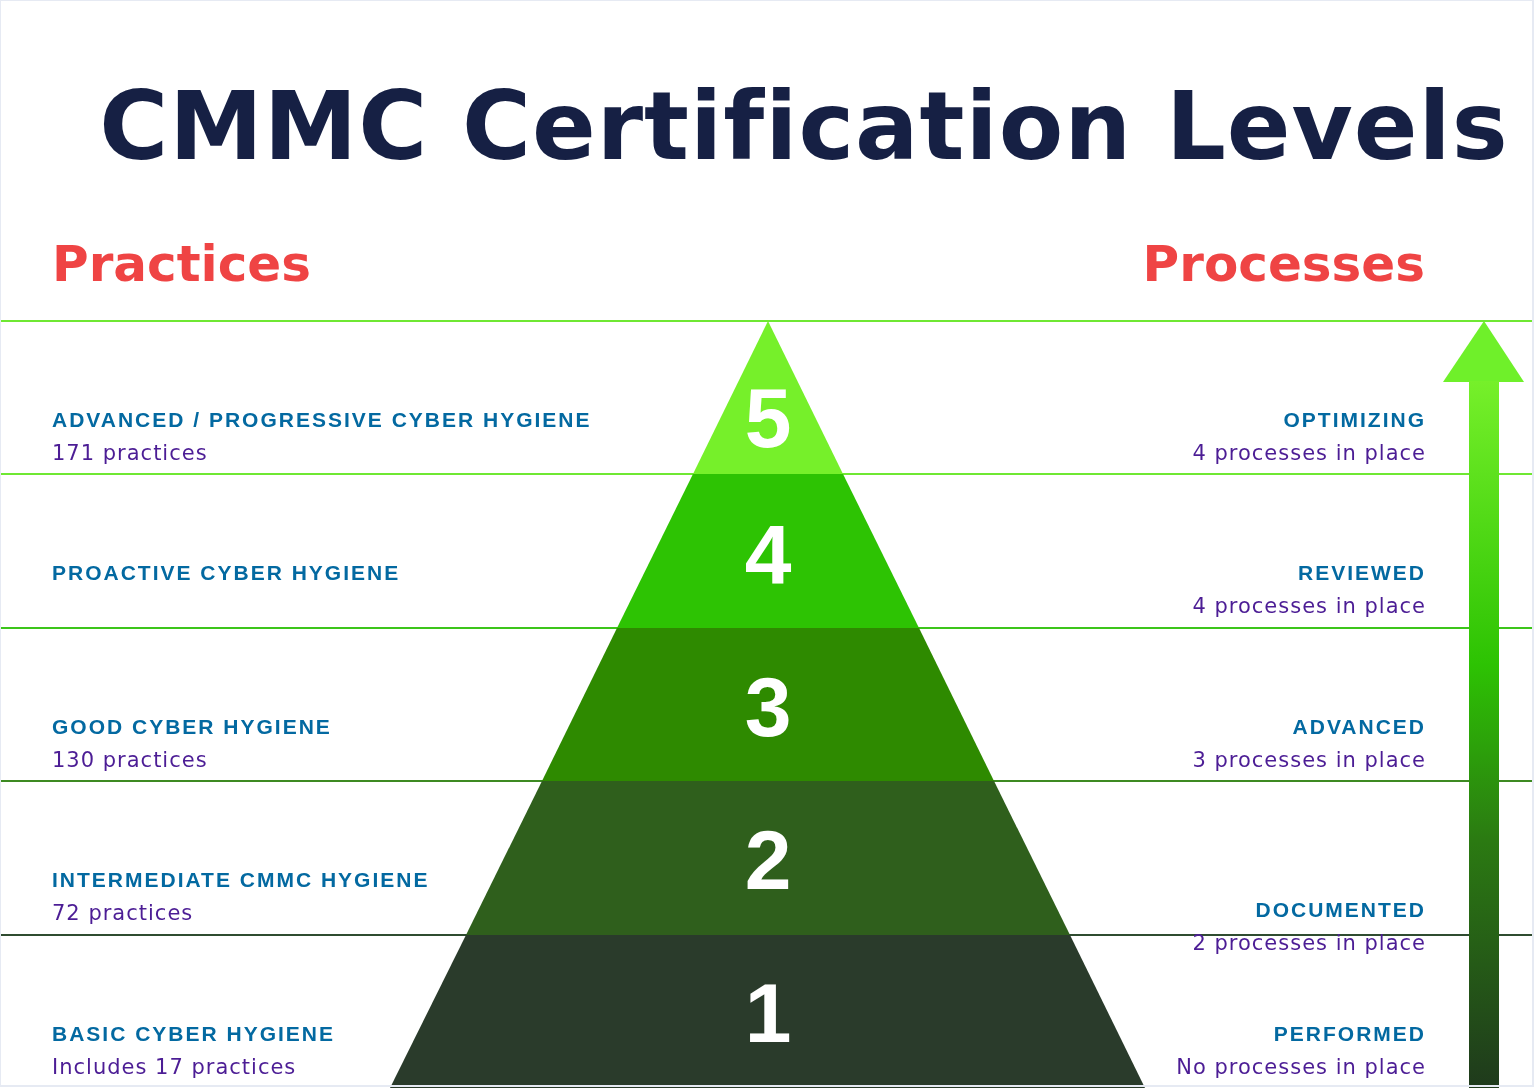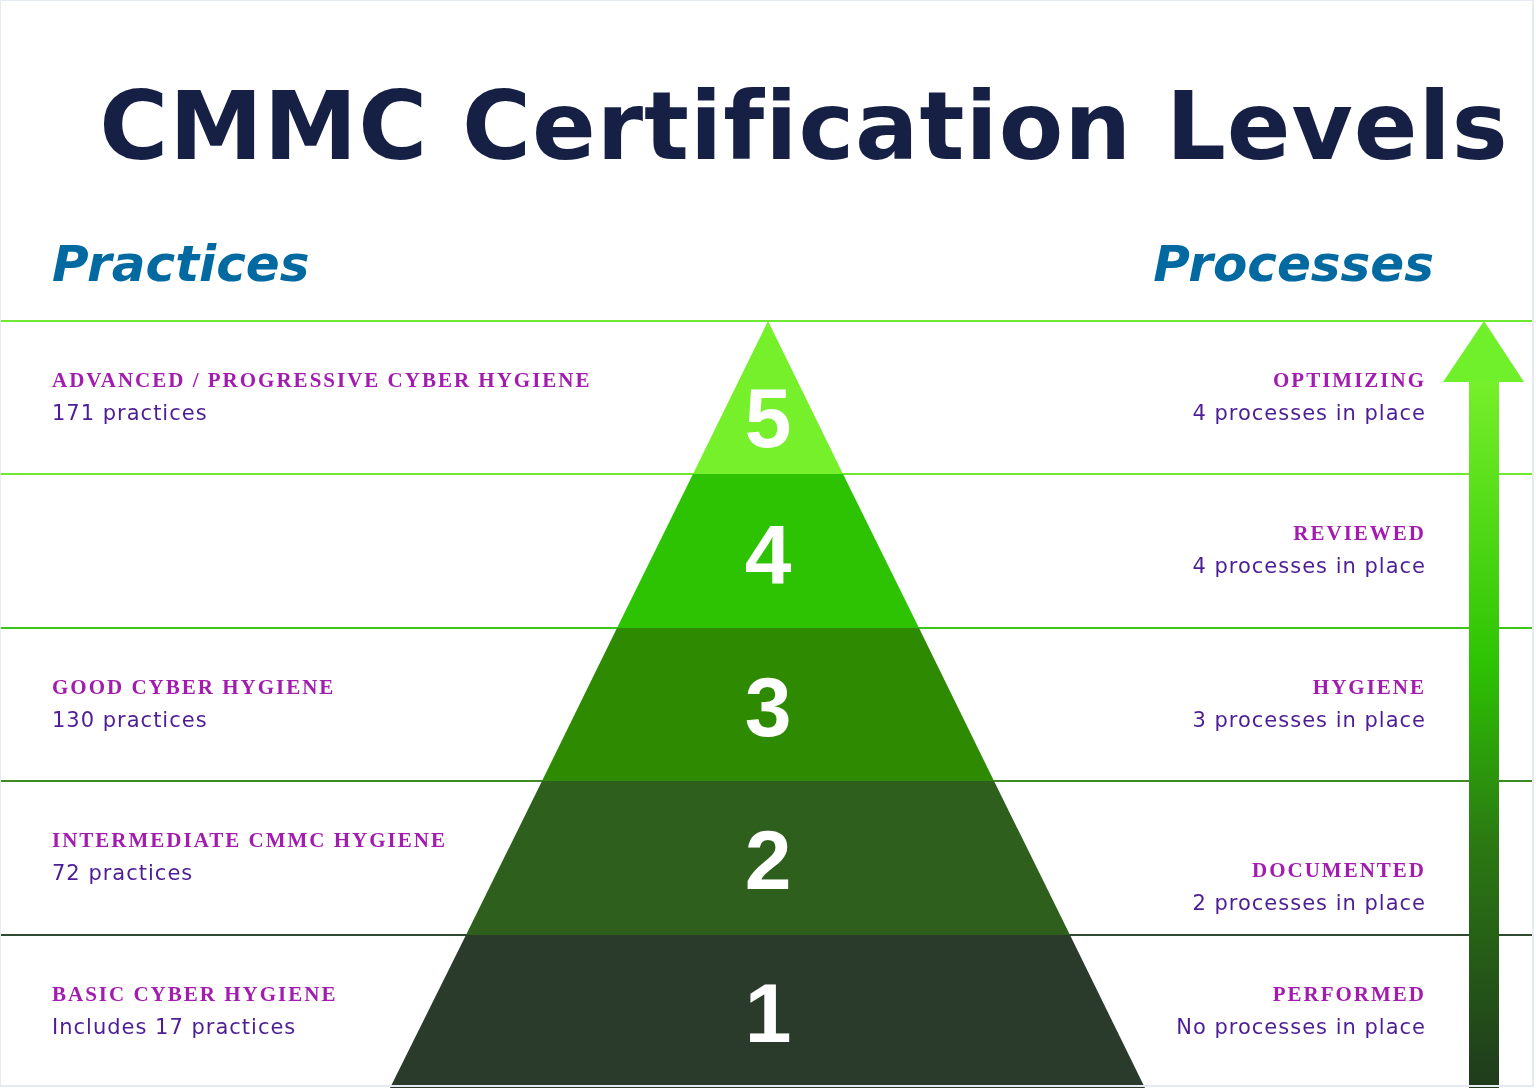--- a/index.html
+++ b/index.html
@@ -1,28 +1,28 @@
 <!DOCTYPE html>
 <html><head>
 <meta charset="utf-8">
 <style>
   html, body { margin:0; padding:0; }
   body { width:1536px; height:1089px; background:#ffffff; position:relative; overflow:hidden;
          font-family:"Liberation Sans", sans-serif; color:#162044; }
   .frame { position:absolute; left:0; top:0; width:1534px; height:1087px; border:1px solid #e6eaf3; border-bottom-width:2px; border-right-width:2px; box-sizing:border-box; pointer-events:none; z-index:20; }
   .title { position:absolute; left:0; width:1536px; top:72px; text-align:center; font-weight:bold;
            font-size:94px; line-height:110px; letter-spacing:1px; color:#162044; font-family:"DejaVu Sans", sans-serif;padding-left:36px; }
-  .col-head { position:absolute; top:234px; font-size:50px; font-weight:bold; line-height:60px; color:#0369a1; font-family:"DejaVu Sans", sans-serif;font-style:italic; }
+  .col-head { position:absolute; top:234px; font-size:50px; font-weight:bold; line-height:60px; color:#ef4444; font-family:"DejaVu Sans", sans-serif; }
   .col-head.left { left:52px; }
-  .col-head.right { right:102px; text-align:right; }
+  .col-head.right { right:111px; text-align:right; }
   .hline { position:absolute; left:1px; width:1532px; height:2px; z-index:1; }
   svg.viz { position:absolute; left:0; top:0; z-index:2; }
   .row-left { position:absolute; left:52px; z-index:3; }
   .row-right { position:absolute; right:110px; text-align:right; z-index:3; }
-  .lvl-name { font-family:Liberation Serif, serif; font-weight:bold; font-size:21px; letter-spacing:2px; line-height:28px; color:#a21caf; white-space:nowrap; }
+  .lvl-name { font-family:Liberation Sans, sans-serif; font-weight:bold; font-size:21px; letter-spacing:2px; line-height:28px; color:#0369a1; white-space:nowrap;margin-top:40px; }
   .lvl-sub { font-family:"DejaVu Sans", sans-serif; font-size:21px; letter-spacing:1px; line-height:30px; margin-top:4px; color:#4c1d95; white-space:nowrap; }
   .num { position:absolute; width:200px; left:668px; text-align:center; color:#ffffff; font-weight:bold;
          font-family:"Liberation Sans", sans-serif; font-size:84px; line-height:90px; z-index:4; }
 </style>
 </head>
 <body>
 
 <div class="frame"></div>
 
 <div class="title">CMMC Certification Levels</div>
@@ -65,20 +65,21 @@
 <div class="num" style="top:510px;">4</div>
 <div class="num" style="top:662px;">3</div>
 <div class="num" style="top:815px;">2</div>
 <div class="num" style="top:968px;">1</div>
 
 <div class="row-left" style="top:366px;">
   <div class="lvl-name">ADVANCED / PROGRESSIVE CYBER HYGIENE</div>
   <div class="lvl-sub">171 practices</div>
 </div>
 <div class="row-left" style="top:519px;">
+  <div class="lvl-name">PROACTIVE CYBER HYGIENE</div>
 </div>
 <div class="row-left" style="top:673px;">
   <div class="lvl-name">GOOD CYBER HYGIENE</div>
   <div class="lvl-sub">130 practices</div>
 </div>
 <div class="row-left" style="top:826px;">
   <div class="lvl-name">INTERMEDIATE CMMC HYGIENE</div>
   <div class="lvl-sub">72 practices</div>
 </div>
 <div class="row-left" style="top:980px;">
@@ -88,21 +89,21 @@
 
 <div class="row-right" style="top:366px;">
   <div class="lvl-name">OPTIMIZING</div>
   <div class="lvl-sub">4 processes in place</div>
 </div>
 <div class="row-right" style="top:519px;">
   <div class="lvl-name">REVIEWED</div>
   <div class="lvl-sub">4 processes in place</div>
 </div>
 <div class="row-right" style="top:673px;">
-  <div class="lvl-name">HYGIENE</div>
+  <div class="lvl-name">ADVANCED</div>
   <div class="lvl-sub">3 processes in place</div>
 </div>
 <div class="row-right" style="top:856px;">
   <div class="lvl-name">DOCUMENTED</div>
   <div class="lvl-sub">2 processes in place</div>
 </div>
 <div class="row-right" style="top:980px;">
   <div class="lvl-name">PERFORMED</div>
   <div class="lvl-sub">No processes in place</div>
 </div>

